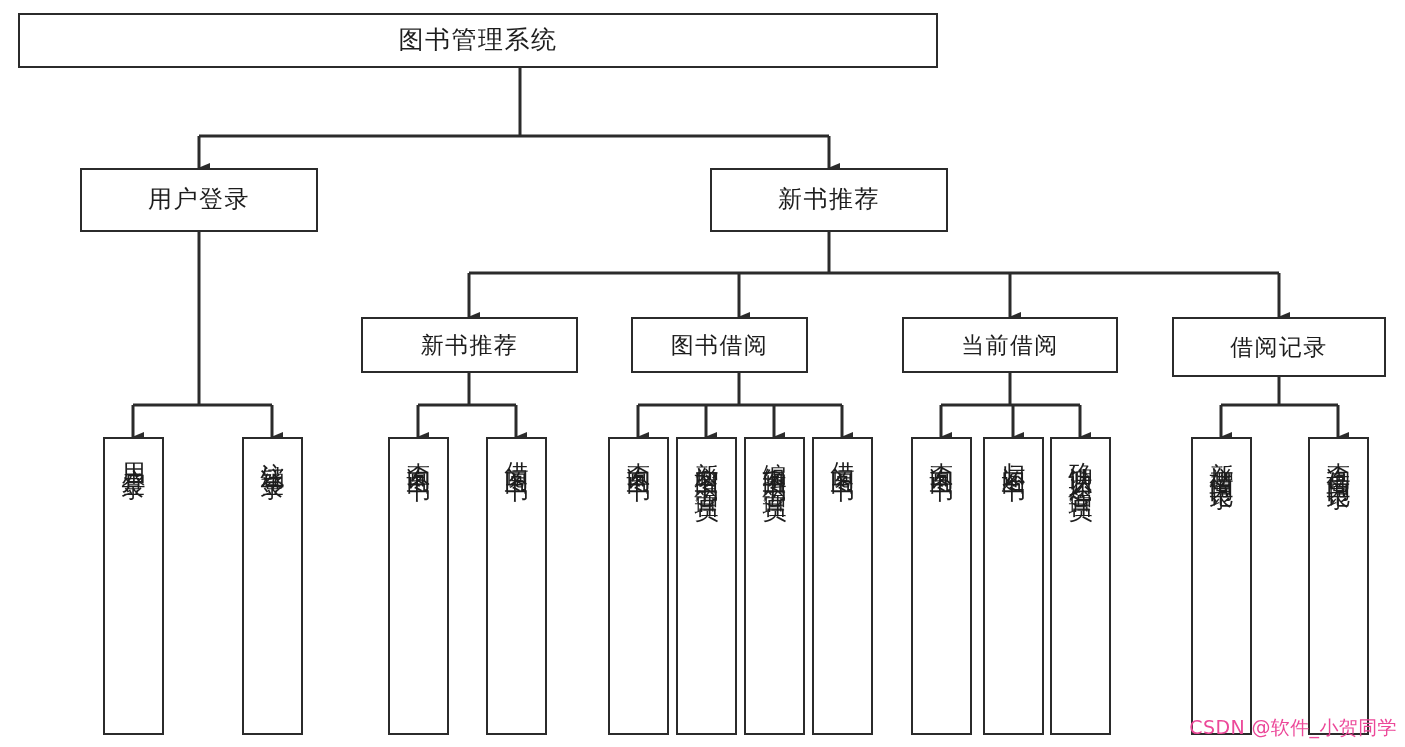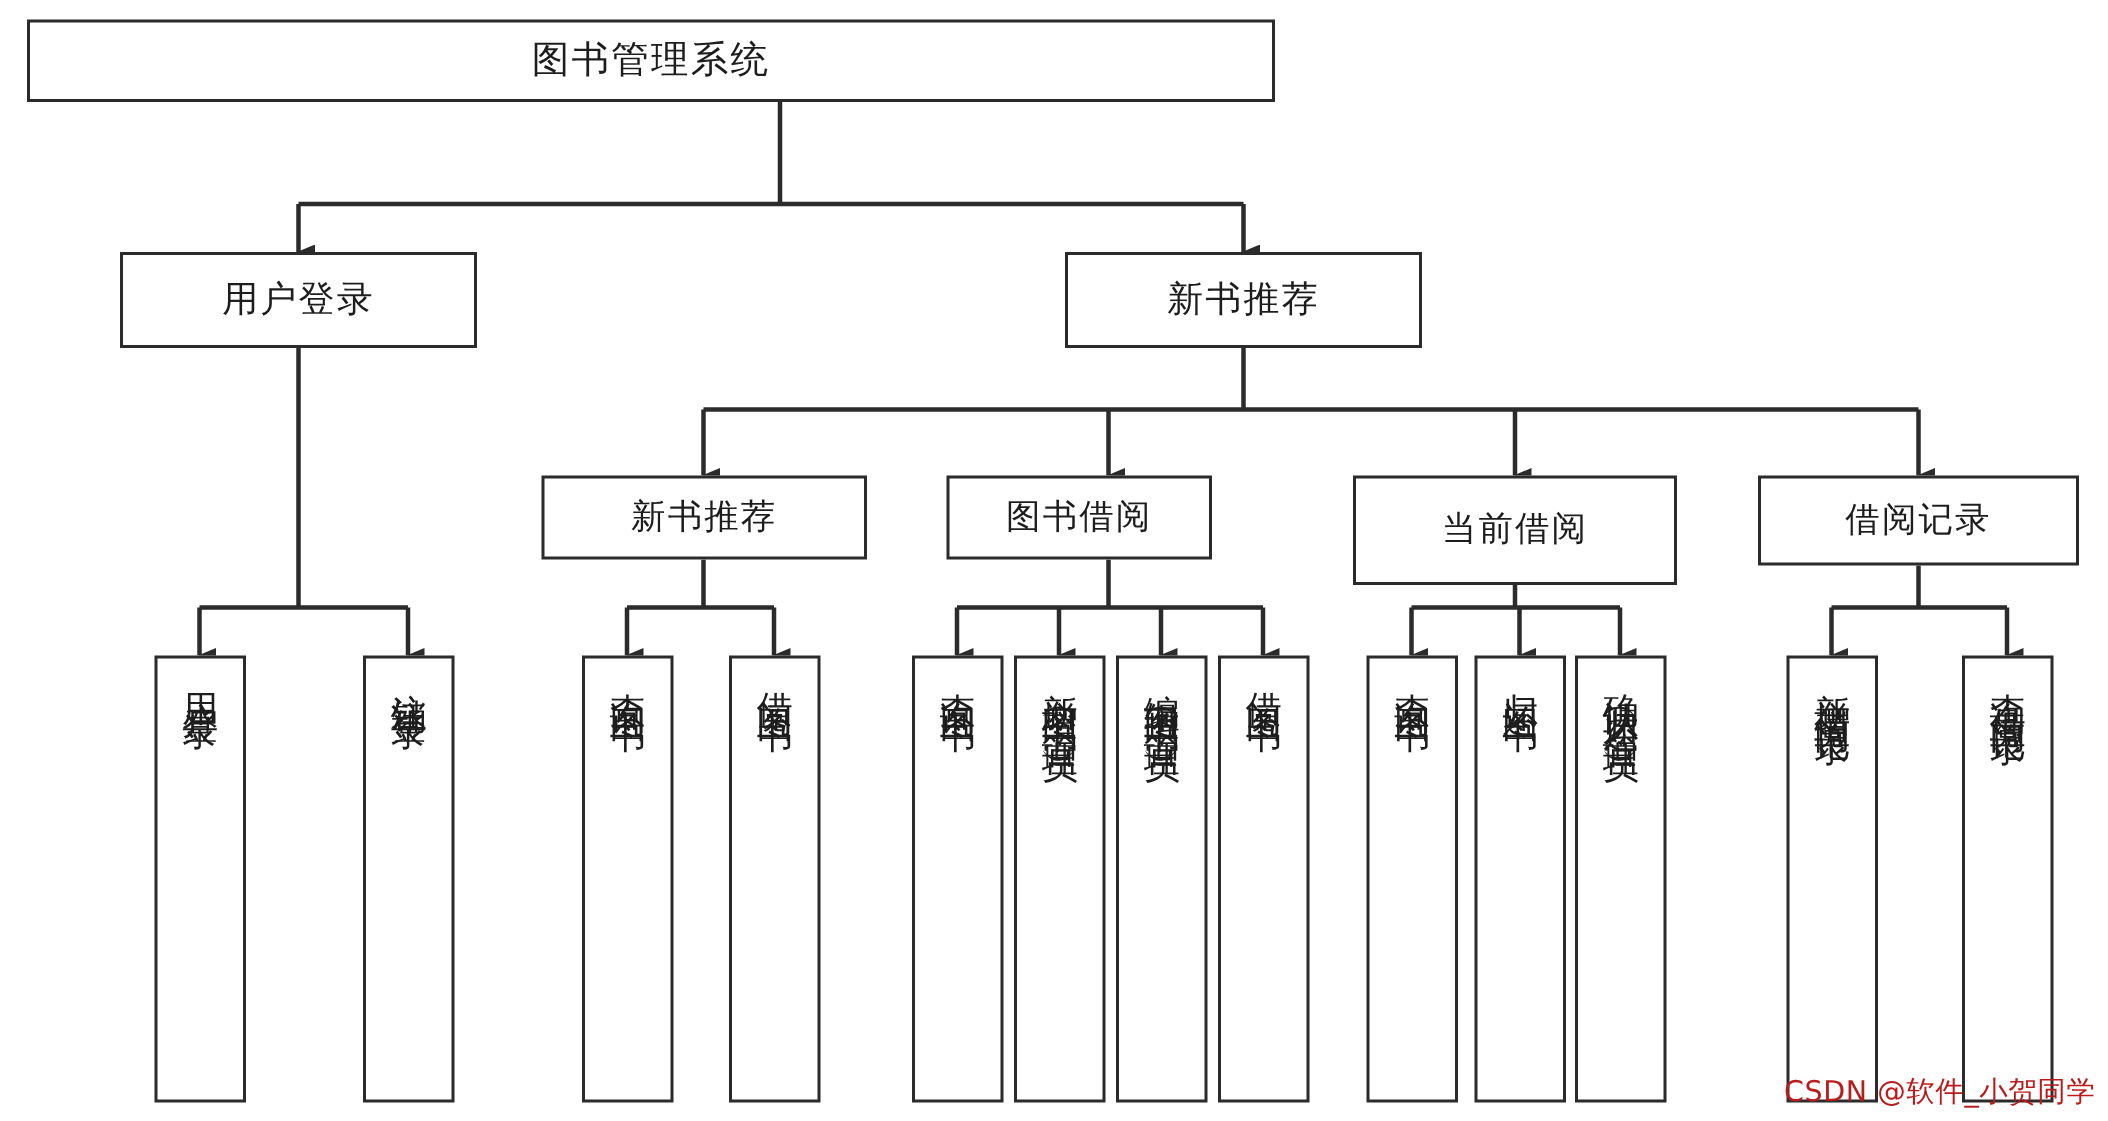--- a/index.html
+++ b/index.html
@@ -57,21 +57,21 @@
     letter-spacing: 0.22em;
     line-height: 1;
     white-space: nowrap;
     text-align: start;
   }
   #watermark {
     position: absolute;
     right: 8px;
     bottom: 6px;
     font-size: 19px;
-    color: #b91c1c;
+    color: #ec4899;
     letter-spacing: 0.02em;
     z-index: 5;
     white-space: nowrap;
   }
 </style>
 </head>
 <body>
 
 <div id="diagram-root">
 
@@ -112,36 +112,36 @@
         <line x1="1013" y1="405" x2="1013" y2="437" marker-end="url(#arrow)"></line>
         <line x1="1080" y1="405" x2="1080" y2="437" marker-end="url(#arrow)"></line>
         <line x1="1279" y1="373" x2="1279" y2="405"></line>
         <line x1="1221" y1="405" x2="1338" y2="405"></line>
         <line x1="1221" y1="405" x2="1221" y2="437" marker-end="url(#arrow)"></line>
         <line x1="1338" y1="405" x2="1338" y2="437" marker-end="url(#arrow)"></line>
       </g>
   </svg>
 
   <div id="nodes-layer">
-      <div class="node root" style="left: 18px; top: 13px; width: 832px; height: 55px;">
+      <div class="node root" style="left: 18px; top: 13px; width: 920px; height: 55px;">
         <span class="node-label">图书管理系统</span>
       </div>
       <div class="node lvl2" style="left: 80px; top: 168px; width: 238px; height: 64px;">
         <span class="node-label">用户登录</span>
       </div>
       <div class="node lvl2" style="left: 710px; top: 168px; width: 238px; height: 64px;">
         <span class="node-label">新书推荐</span>
       </div>
       <div class="node lvl3" style="left: 361px; top: 317px; width: 217px; height: 56px; justify-content: center;">
         <span class="node-label">新书推荐</span>
       </div>
       <div class="node lvl3" style="left: 631px; top: 317px; width: 177px; height: 56px;">
         <span class="node-label">图书借阅</span>
       </div>
-      <div class="node lvl3" style="left: 902px; top: 317px; width: 216px; height: 73px;">
+      <div class="node lvl3" style="left: 902px; top: 317px; width: 216px; height: 56px;">
         <span class="node-label">当前借阅</span>
       </div>
       <div class="node lvl3" style="left: 1172px; top: 317px; width: 214px; height: 60px;">
         <span class="node-label">借阅记录</span>
       </div>
       <div class="node leaf" style="left: 103px; top: 437px; width: 61px; height: 298px;">
         <span class="node-label">用户登录</span>
       </div>
       <div class="node leaf" style="left: 242px; top: 437px; width: 61px; height: 298px;">
         <span class="node-label">注销登录</span>

